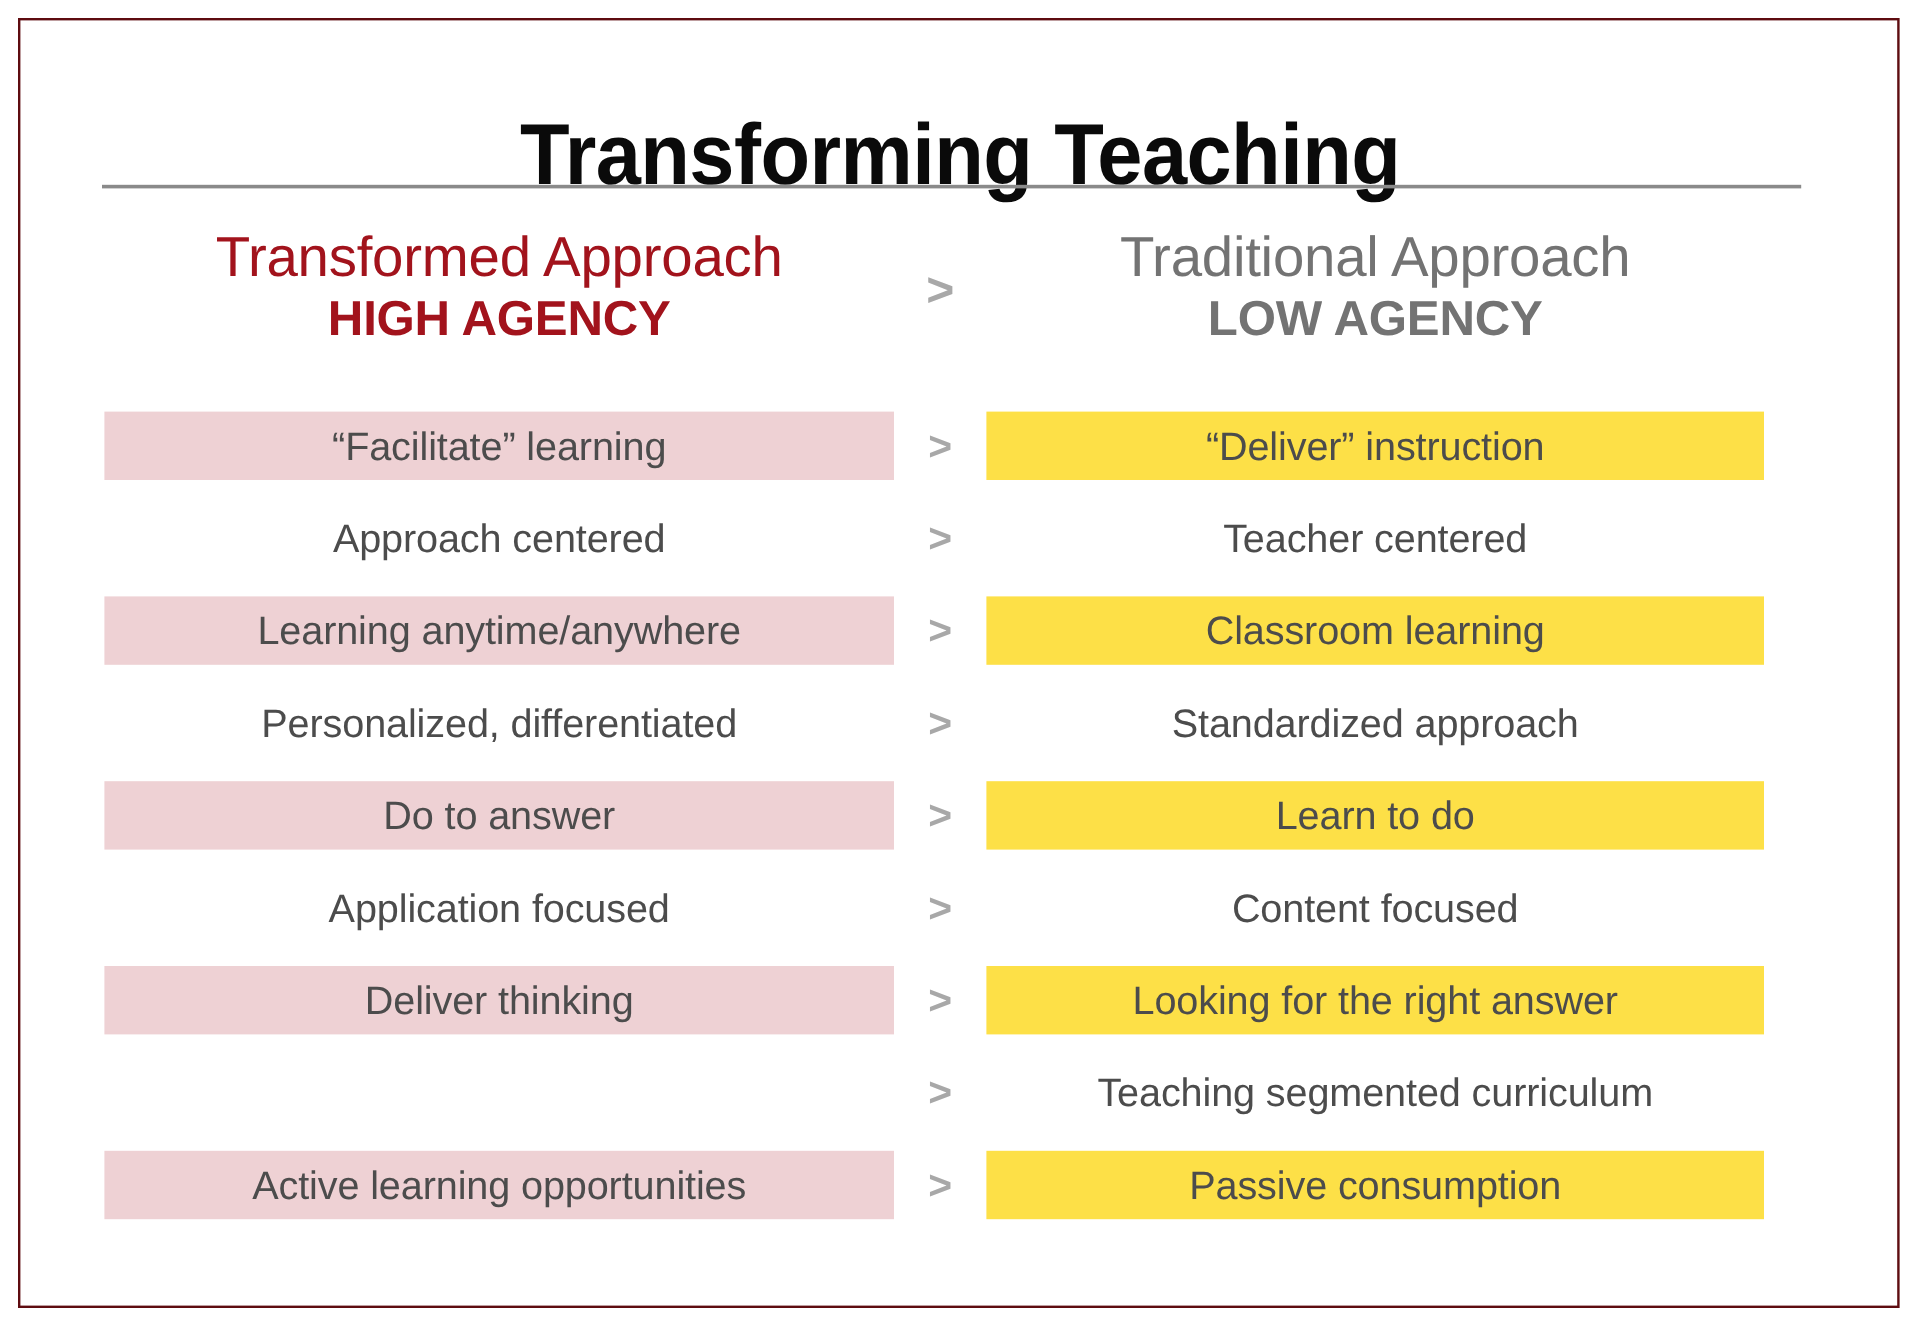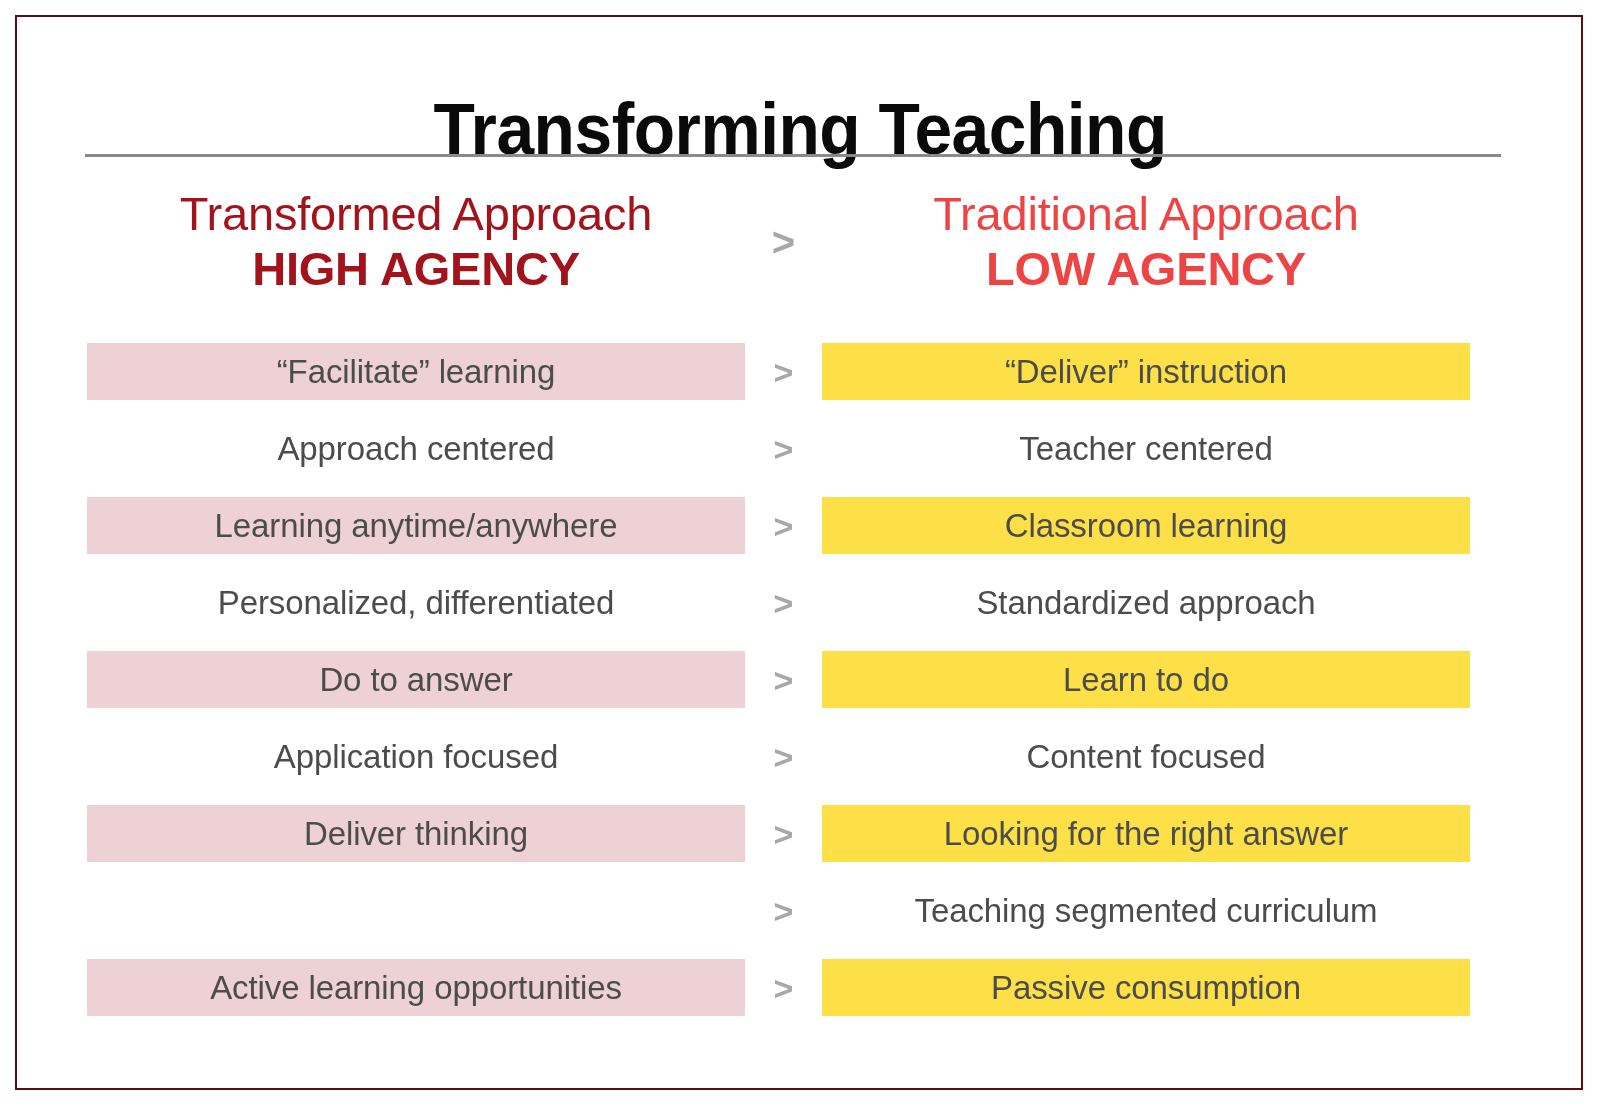--- a/index.html
+++ b/index.html
@@ -76,36 +76,36 @@
   }
   .col-head .line1 {
     display: block;
     font-size: 47px;
     font-weight: normal;
     line-height: 1.18;
     letter-spacing: -0.2px;
   }
   .col-head .line2 {
     display: block;
-    font-size: 47px;
+    font-size: 41px;
     font-weight: bold;
     line-height: 1.18;
     letter-spacing: -0.2px;
   }
   #head-left {
     left: 87px;
     top: 0;
     width: 658px;
     color: #A2131C;
   }
   #head-right {
     left: 822px;
     top: 0;
     width: 648px;
-    color: #ef4444;
+    color: #737373;
   }
   #head-chevron {
     position: absolute;
     left: 745px;
     top: 0;
     width: 77px;
     height: 112px;
     display: flex;
     align-items: center;
     justify-content: center;

